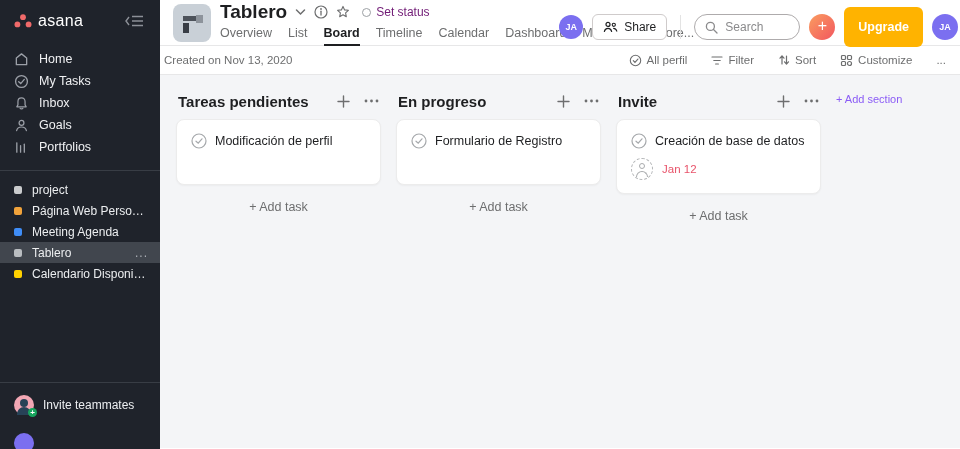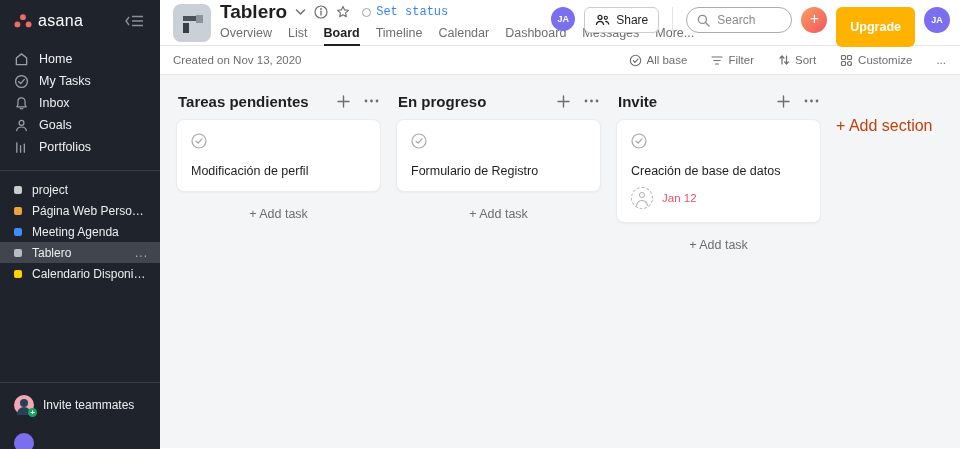--- a/index.html
+++ b/index.html
@@ -48,72 +48,72 @@
     display:flex; padding-left:13px; position:relative; }
   .tile { width:38px; height:38px; border-radius:8px; background:#c9d0d7; margin-top:4px;
     position:relative; flex:0 0 auto; }
   .tile .g1 { position:absolute; left:10px; top:12px; width:13px; height:5px; background:#4d525a; }
   .tile .g2 { position:absolute; left:10px; top:19px; width:6px; height:10px; background:#383d45; }
   .tile .g3 { position:absolute; right:8px; top:11px; width:7px; height:8px; background:#8d939b; }
   .title-col { margin-left:9px; display:flex; flex-direction:column; }
   .title-row { display:flex; align-items:center; height:25px; margin-top:1px; gap:8px; }
   .page-title { font-size:19px; font-weight:bold; color:#1e1f21; }
   .title-icon { color:#6d6e6f; display:flex; align-items:center; cursor:pointer; }
-  .set-status { display:flex; align-items:center; gap:5px; color:#3b82f6; font-size:12px;
-    margin-left:4px; cursor:pointer;font-family:Liberation Mono, monospace; }
+  .set-status { display:flex; align-items:center; gap:5px; color:#701a75; font-size:12px;
+    margin-left:4px; cursor:pointer; }
   .status-circle { width:9px; height:9px; border-radius:50%; border:1.5px solid #9ca0a4; }
   .tabs-row { display:flex; gap:16px; margin-top:3px; }
   .tab { font-size:12.5px; color:#6d6e6f; padding-bottom:4px; cursor:pointer; }
   .tab.active { color:#1e1f21; font-weight:bold; border-bottom:2px solid #1e1f21; }
-  .header-right { position:absolute; right:10px; top:7px; display:flex; gap:9px; }
+  .header-right { position:absolute; right:2px; top:7px; display:flex; align-items:center; gap:9px; }
   .avatar { width:24px; height:24px; border-radius:50%; background:#7b6ff0; color:#fff;
     font-size:9px; font-weight:bold; display:flex; align-items:center; justify-content:center;
     cursor:pointer; flex:0 0 auto; }
   .share-btn { height:26px; border:1px solid #cfcbcb; border-radius:6px; background:#fff;
     display:flex; align-items:center; gap:6px; padding:0 10px; font-size:12px; color:#1e1f21;
     cursor:pointer; }
   .vdiv { width:1px; height:24px; background:#e3e3e3; margin:0 4px; }
   .search-pill { width:106px; height:26px; border:1px solid #aeabac; border-radius:14px;
     display:flex; align-items:center; gap:7px; padding:0 10px; background:#fff; }
   .search-pill input { border:none; outline:none; width:64px; font-size:12px; color:#1e1f21;
     font-family:"Liberation Sans", sans-serif; background:transparent; }
   .search-pill input::placeholder { color:#8a8a8c; }
   .plus-btn { width:26px; height:26px; border-radius:50%;
     background:linear-gradient(135deg,#fa9d60,#f2565f); color:#fff; font-size:16px;
     display:flex; align-items:center; justify-content:center; cursor:pointer; padding-bottom:2px; }
   .upgrade-btn { height:40px; background:#ffb300; border-radius:6px; color:#fff;
     font-size:12.5px; font-weight:bold; padding:0 14px; display:flex; align-items:center;
     cursor:pointer; }
 
   .toolbar { height:29px; background:#fff; border-bottom:1px solid #e7e7e8;
-    display:flex; align-items:center; padding:0 14px 0 13px; color:#6d6e6f; font-size:11.5px; }
+    display:flex; align-items:center; padding:0 14px 0 4px; color:#6d6e6f; font-size:11.5px; }
   .toolbar-spacer { flex:1; }
   .tb-item { display:flex; align-items:center; gap:5px; margin-left:24px; cursor:pointer; }
 
   
   .board { height:373px; background:#f4f5f7; display:flex; align-items:flex-start;
     padding:13px 0 8px 16px; gap:15px; }
   .column { width:205px; flex:0 0 auto; }
   .col-header { display:flex; align-items:center; height:26px; padding:0 2px; }
   .col-title { font-size:15px; font-weight:bold; color:#1e1f21; flex:1; }
   .col-icon { color:#6d6e6f; margin-left:14px; cursor:pointer; display:flex; align-items:center; }
   .card { background:#fff; border:1px solid #ececec; border-radius:8px; margin-top:5px;
     padding:13px 14px; min-height:66px; box-shadow:0 1px 2px rgba(0,0,0,.04); cursor:pointer; }
-  .card-row { display:flex; align-items:flex-start; gap:15px;flex-direction:column; }
+  .card-row { display:flex; align-items:center; gap:8px; }
   .card-title { font-size:12.5px; color:#1e1f21; }
   .card-meta { display:flex; align-items:center; gap:9px; margin-top:9px; }
   .dashed-avatar { width:22px; height:22px; border-radius:50%; border:1px dashed #b4b6b8;
     position:relative; }
   .dashed-avatar .head { position:absolute; left:7px; top:4px; width:6px; height:6px;
     border-radius:50%; border:1px solid #a9abad; }
   .dashed-avatar .body { position:absolute; left:4px; top:12px; width:12px; height:6px;
     border-radius:6px 6px 0 0; border:1px solid #a9abad; border-bottom:none; }
   .due-date { font-size:11.5px; color:#e8536a; }
   .add-task { text-align:center; color:#6d6e6f; font-size:12.5px; margin-top:15px; cursor:pointer; }
-  .add-section { color:#c2410c; font-size:16px; padding-top:5px; white-space:nowrap; cursor:pointer;margin-top:24px; }
+  .add-section { color:#8b5cf6; font-size:11px; padding-top:5px; white-space:nowrap; cursor:pointer; }
 </style>
 </head>
 <body>
 
 <div class="app">
 
   <div class="sidebar">
     <div class="logo-row">
       <div class="logo">
         <svg width="18" height="14" viewBox="0 0 18 14">
@@ -281,21 +281,21 @@
     </div>
 
     <div class="toolbar">
       <span>Created on Nov 13, 2020</span>
       <span class="toolbar-spacer"></span>
       <span class="tb-item">
         <svg width="13" height="13" viewBox="0 0 14 14">
           <circle cx="7" cy="7" r="5.6" fill="none" stroke="#6d6e6f" stroke-width="1.2"></circle>
           <path d="M4.6 7.2 L6.4 9 L9.6 5.4" fill="none" stroke="#6d6e6f" stroke-width="1.2" stroke-linecap="round"></path>
         </svg>
-        <span>All base</span>
+        <span>All perfil</span>
       </span>
       <span class="tb-item">
         <svg width="12" height="11" viewBox="0 0 12 11">
           <path d="M1 2 H11 M2.8 5.5 H9.2 M4.6 9 H7.4" stroke="#6d6e6f" stroke-width="1.2" stroke-linecap="round"></path>
         </svg>
         <span>Filter</span>
       </span>
       <span class="tb-item">
         <svg width="12" height="12" viewBox="0 0 12 12">
           <path d="M4 10 V2 M4 2 L2 4.2 M4 2 L6 4.2" stroke="#6d6e6f" stroke-width="1.2" fill="none" stroke-linecap="round" stroke-linejoin="round"></path>

